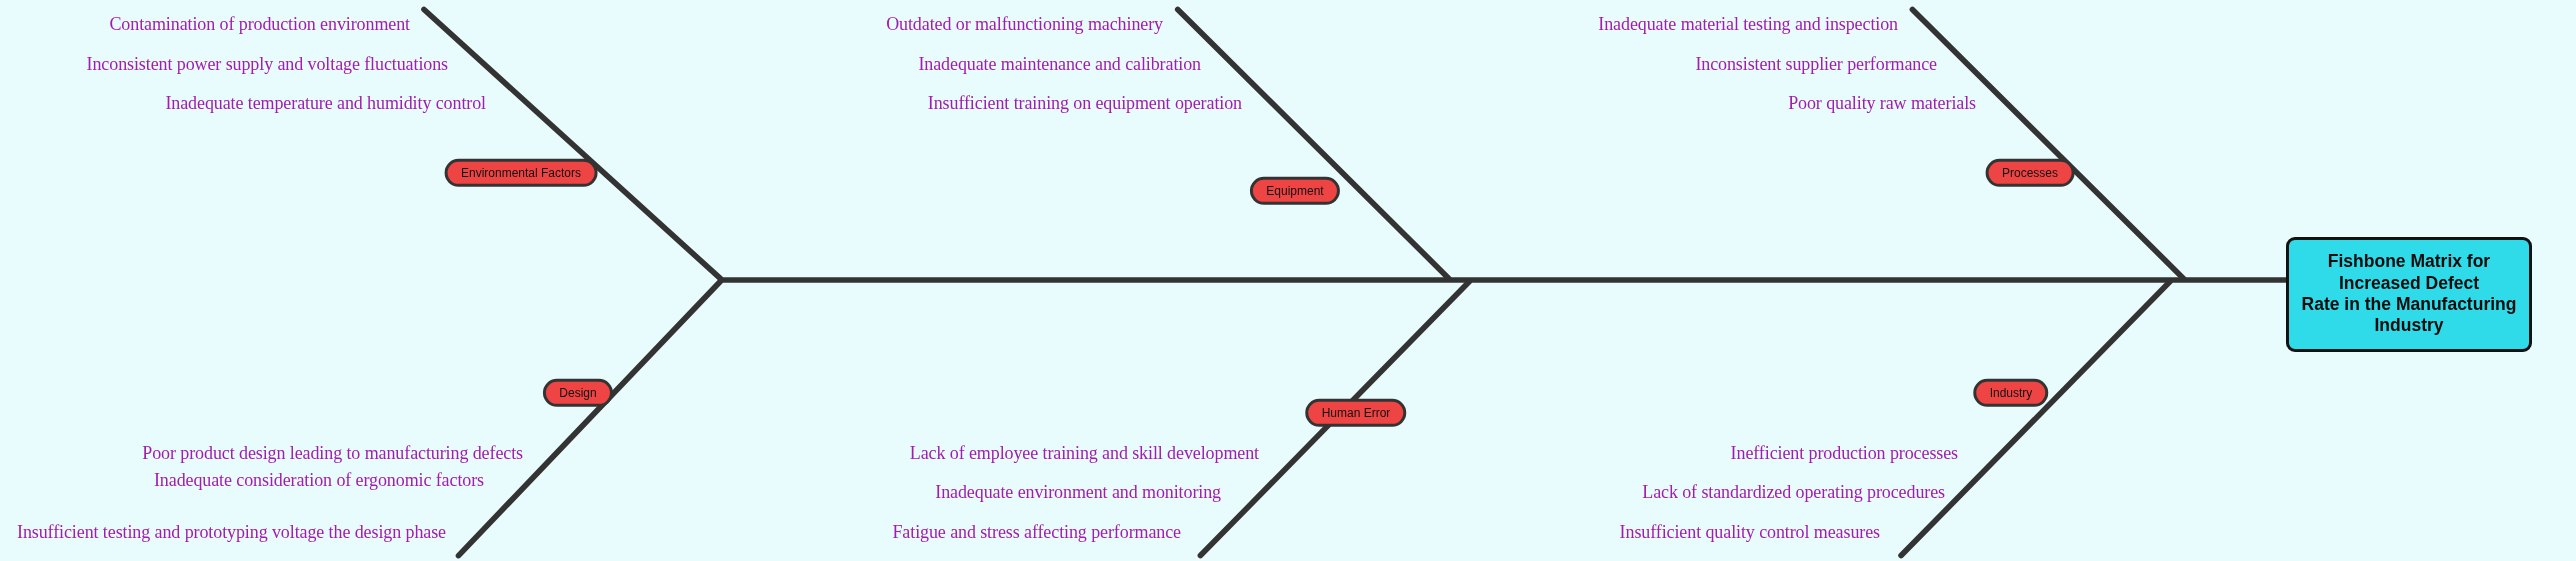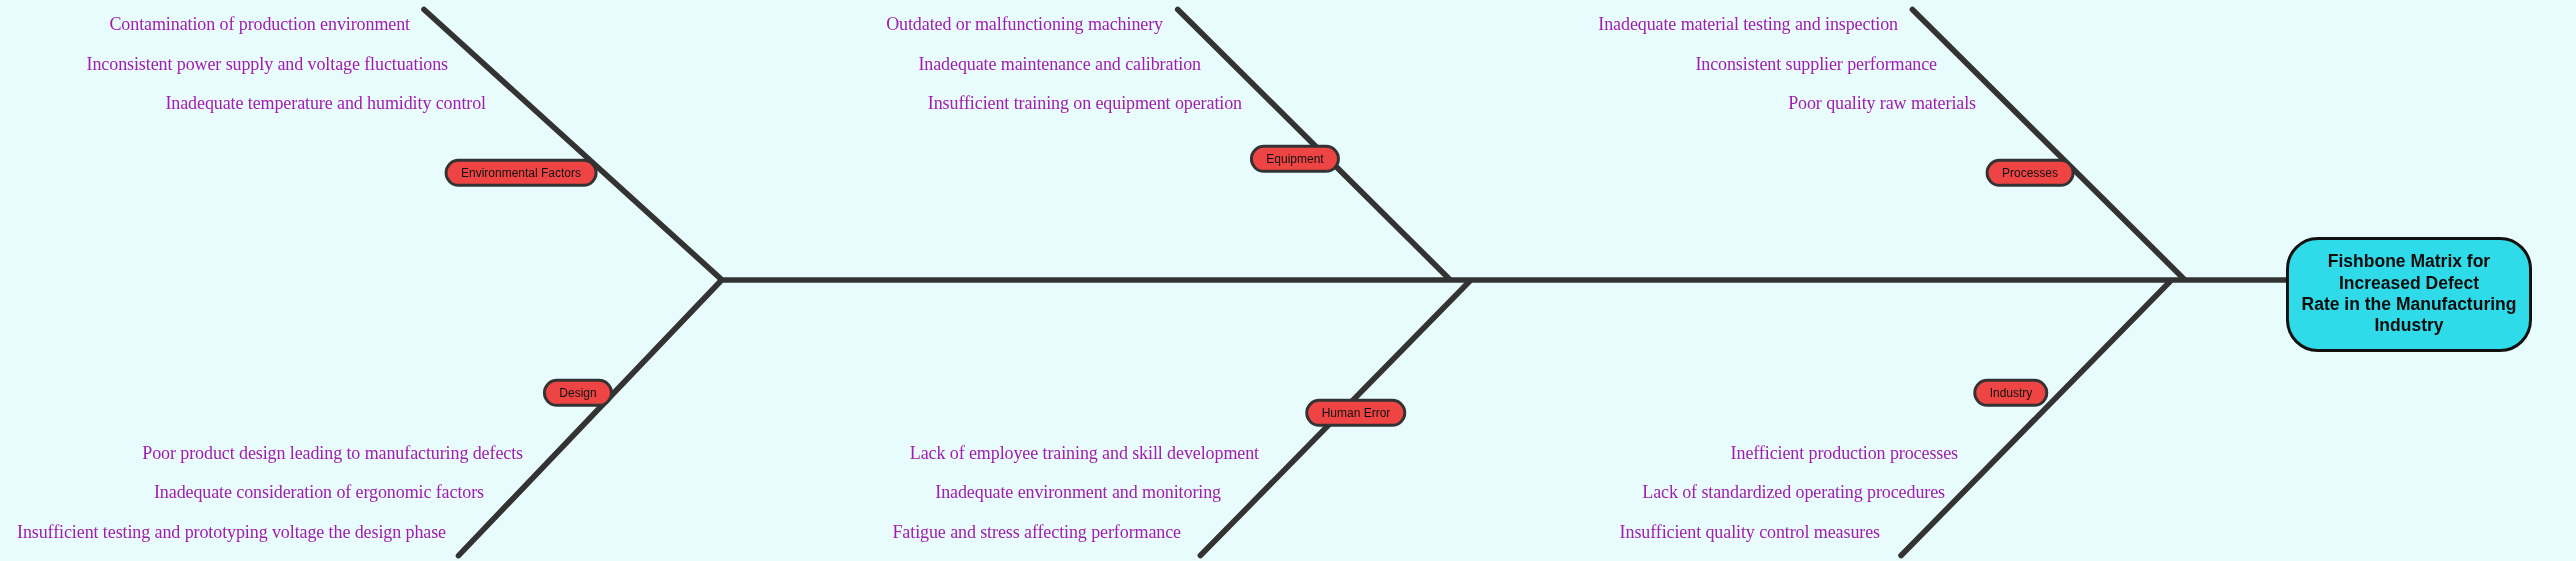--- a/index.html
+++ b/index.html
@@ -54,21 +54,21 @@
     box-sizing: border-box;
   }
   #effect-box {
     position: absolute;
     left: 2286px;
     top: 237px;
     width: 246px;
     transform: none;
     background: #2fdbe8;
     border: 3.1px solid #111111;
-    border-radius: 32px;
+    border-radius: 9px;
     padding: 11.3px 12.4px 12.4px 12.4px;
     box-sizing: border-box;
     font-family: "Liberation Sans", sans-serif;
     font-size: 17.5px;
     font-weight: bold;
     color: #0c0c0c;
     text-align: center;
     line-height: 1.22;
   }
 </style>
@@ -84,40 +84,40 @@
     <line x1="823" y1="18" x2="1398" y2="540" stroke="#333333" stroke-width="11" stroke-linecap="round"></line>
     <line x1="2286" y1="18" x2="2812" y2="540" stroke="#333333" stroke-width="11" stroke-linecap="round"></line>
     <line x1="3712" y1="18" x2="4238" y2="540" stroke="#333333" stroke-width="11" stroke-linecap="round"></line>
 
     <line x1="890" y1="1078" x2="1398" y2="546" stroke="#333333" stroke-width="11" stroke-linecap="round"></line>
     <line x1="2330" y1="1078" x2="2852" y2="546" stroke="#333333" stroke-width="11" stroke-linecap="round"></line>
     <line x1="3690" y1="1078" x2="4212" y2="546" stroke="#333333" stroke-width="11" stroke-linecap="round"></line>
   </svg>
 
   <div class="cat-box" style="left:521px; top:173px;">Environmental Factors</div>
-  <div class="cat-box" style="left:1295px; top:159px;">Equipment</div>
+  <div class="cat-box" style="left:1295px; top:191px;">Equipment</div>
   <div class="cat-box" style="left:2030px; top:173px;">Processes</div>
   <div class="cat-box" style="left:578px; top:393px;">Design</div>
   <div class="cat-box" style="left:1356px; top:393px;margin-top:20px;">Human Error</div>
   <div class="cat-box" style="left:2011px; top:393px;">Industry</div>
 
   <div class="cause-label anchor-right" style="left:410px; top:24px;">Contamination of production environment</div>
   <div class="cause-label anchor-right" style="left:448px; top:64px;">Inconsistent power supply and voltage fluctuations</div>
   <div class="cause-label anchor-right" style="left:486px; top:103px;">Inadequate temperature and humidity control</div>
 
   <div class="cause-label anchor-right" style="left:1163px; top:24px;">Outdated or malfunctioning machinery</div>
   <div class="cause-label anchor-right" style="left:1201px; top:64px;">Inadequate maintenance and calibration</div>
   <div class="cause-label anchor-right" style="left:1242px; top:103px;">Insufficient training on equipment operation</div>
 
   <div class="cause-label anchor-right" style="left:1898px; top:24px;">Inadequate material testing and inspection</div>
   <div class="cause-label anchor-right" style="left:1937px; top:64px;">Inconsistent supplier performance</div>
   <div class="cause-label anchor-right" style="left:1976px; top:103px;">Poor quality raw materials</div>
 
   <div class="cause-label anchor-right" style="left:523px; top:453px;">Poor product design leading to manufacturing defects</div>
-  <div class="cause-label anchor-right" style="left:484px; top:492px;">Inadequate consideration of ergonomic factors</div>
+  <div class="cause-label anchor-right" style="left:484px; top:480px;">Inadequate consideration of ergonomic factors</div>
   <div class="cause-label anchor-right" style="left:446px; top:532px;">Insufficient testing and prototyping voltage the design phase</div>
 
   <div class="cause-label anchor-right" style="left:1259px; top:453px;">Lack of employee training and skill development</div>
   <div class="cause-label anchor-right" style="left:1221px; top:492px;">Inadequate environment and monitoring</div>
   <div class="cause-label anchor-right" style="left:1181px; top:532px;">Fatigue and stress affecting performance</div>
 
   <div class="cause-label anchor-right" style="left:1958px; top:453px;">Inefficient production processes</div>
   <div class="cause-label anchor-right" style="left:1919px; top:492px;margin-left:26px;">Lack of standardized operating procedures</div>
   <div class="cause-label anchor-right" style="left:1880px; top:532px;">Insufficient quality control measures</div>
 

